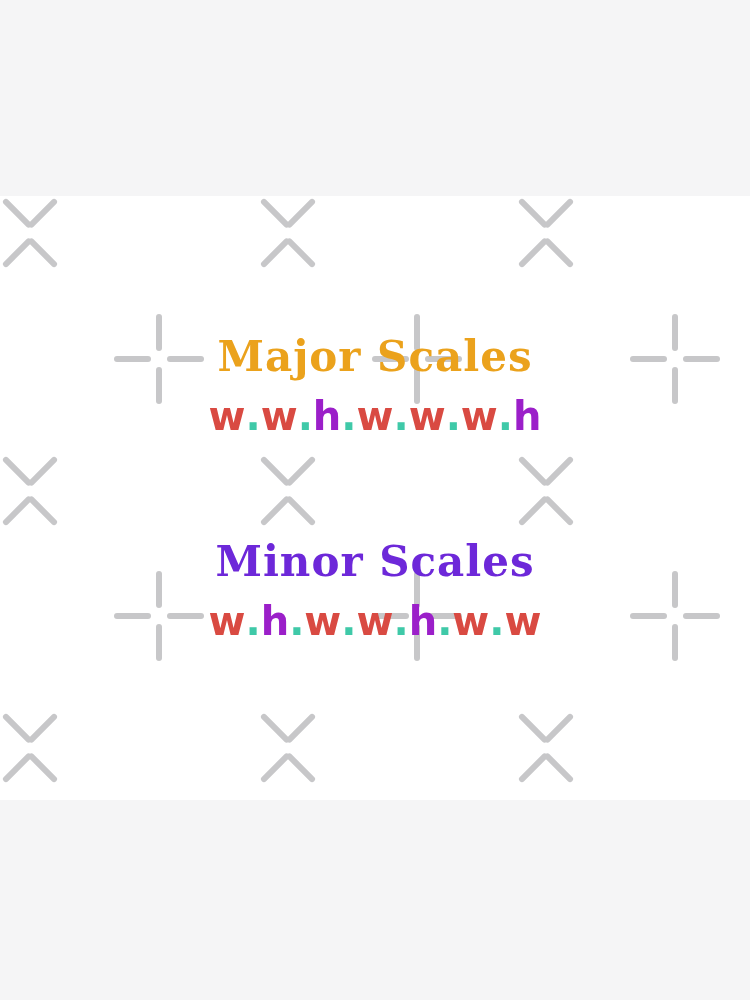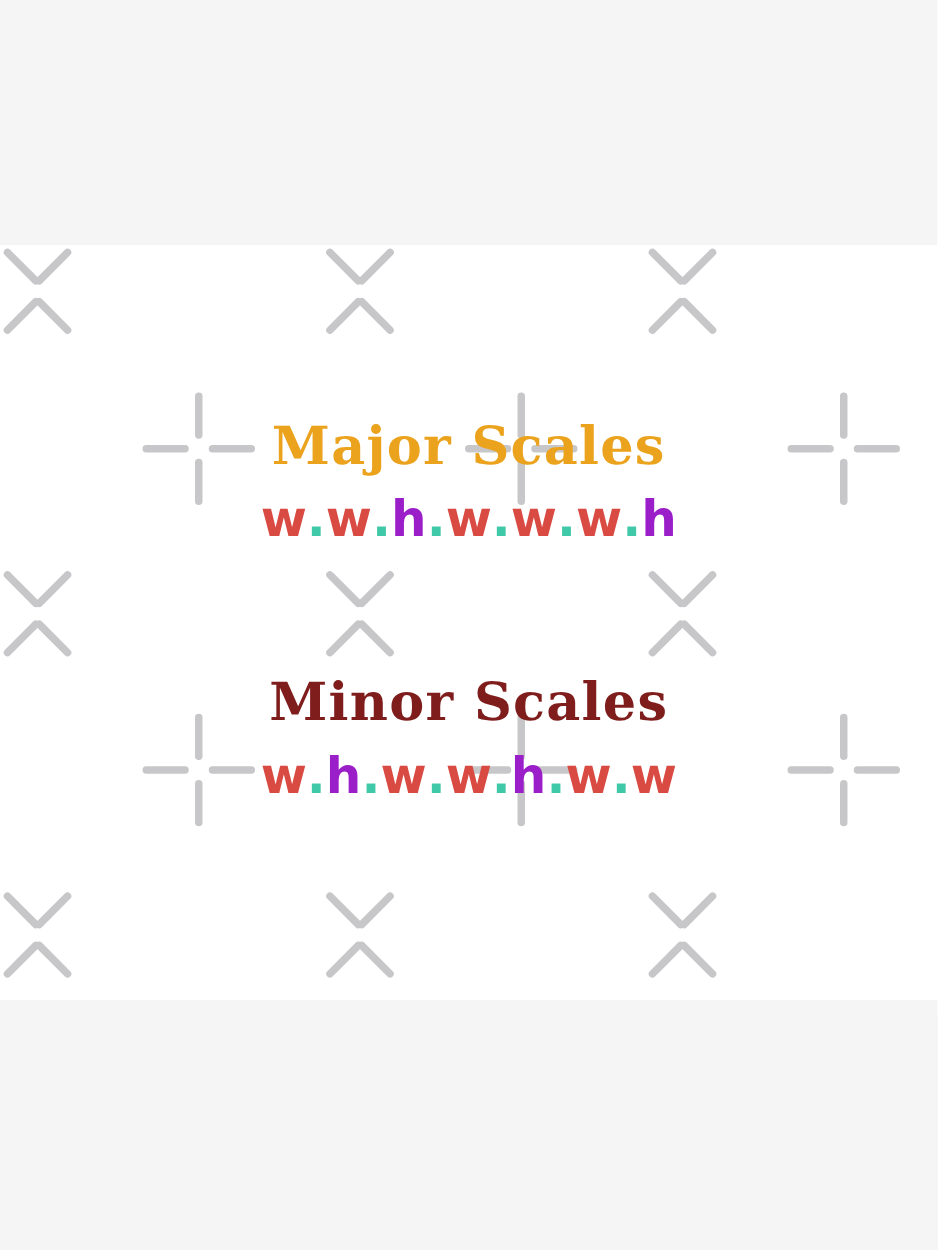--- a/index.html
+++ b/index.html
@@ -103,21 +103,21 @@
   .scale-title {
     font-family: "DejaVu Serif", "Liberation Serif", serif;
     font-weight: bold;
     font-size: 42px;
     letter-spacing: 1px;
     line-height: 1;
     margin: 0;
     white-space: nowrap;
   }
   .title-major { color: #eba21c; }
-  .title-minor { color: #7f1d1d; }
+  .title-minor { color: #6d28d9; }
 
   .scale-pattern {
     margin: 0;
     margin-top: 18px;
     font-family: "DejaVu Sans", "Liberation Sans", sans-serif;
     font-weight: bold;
     font-size: 40px;
     line-height: 1;
     white-space: nowrap;
     letter-spacing: 0px;

